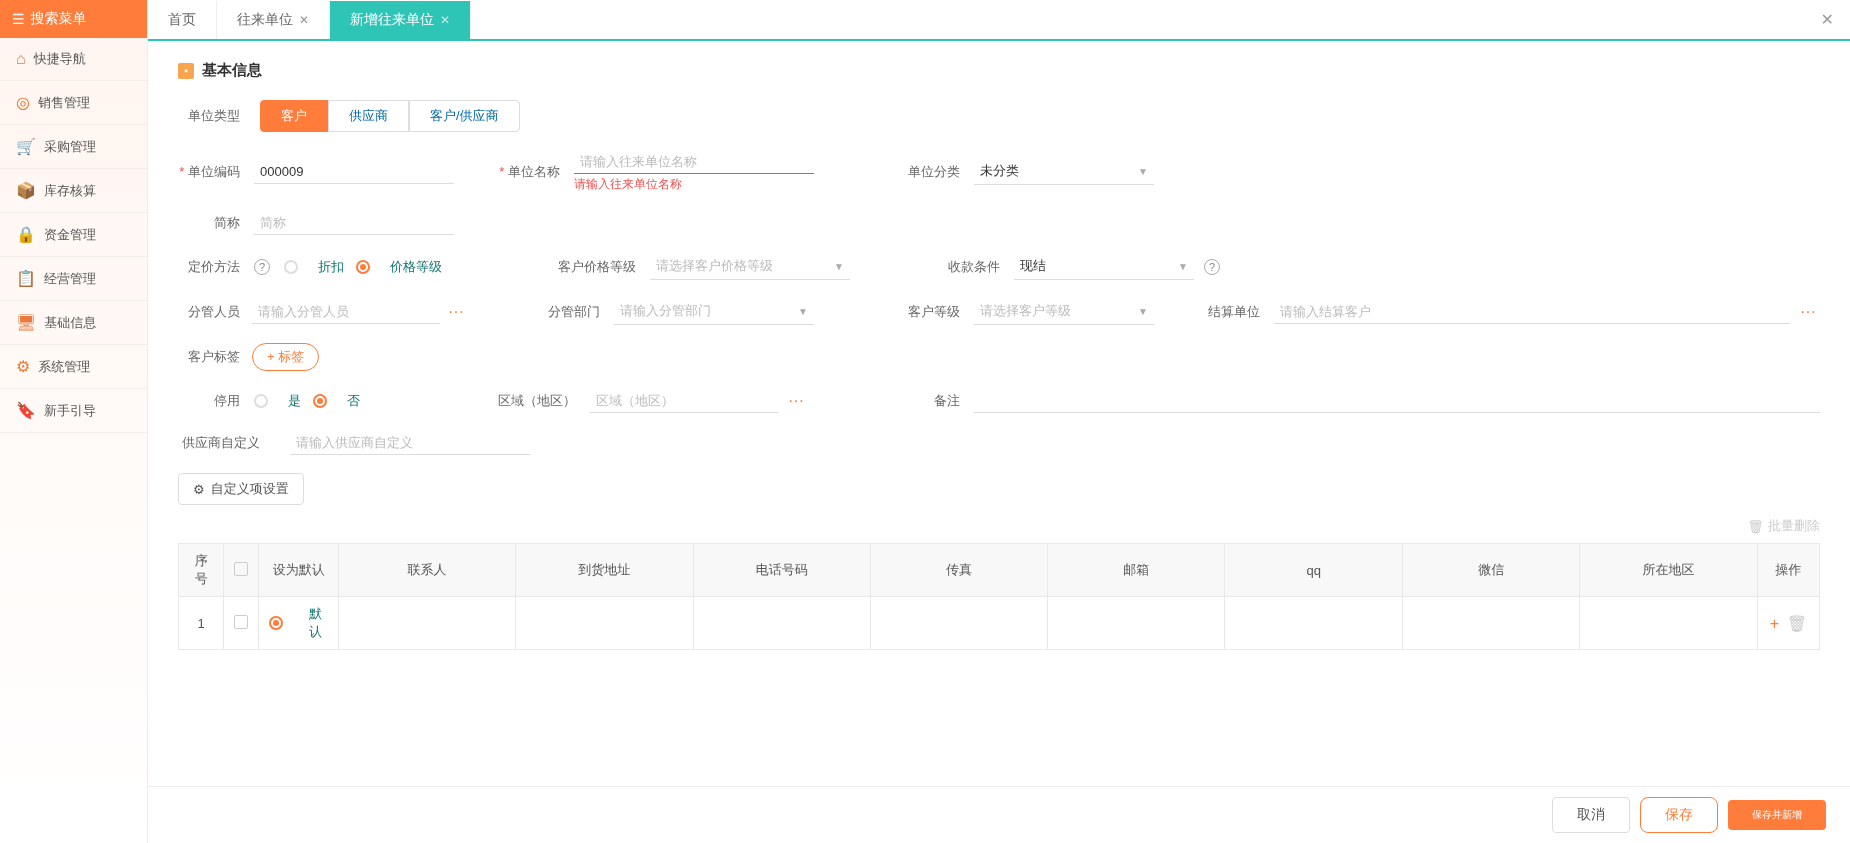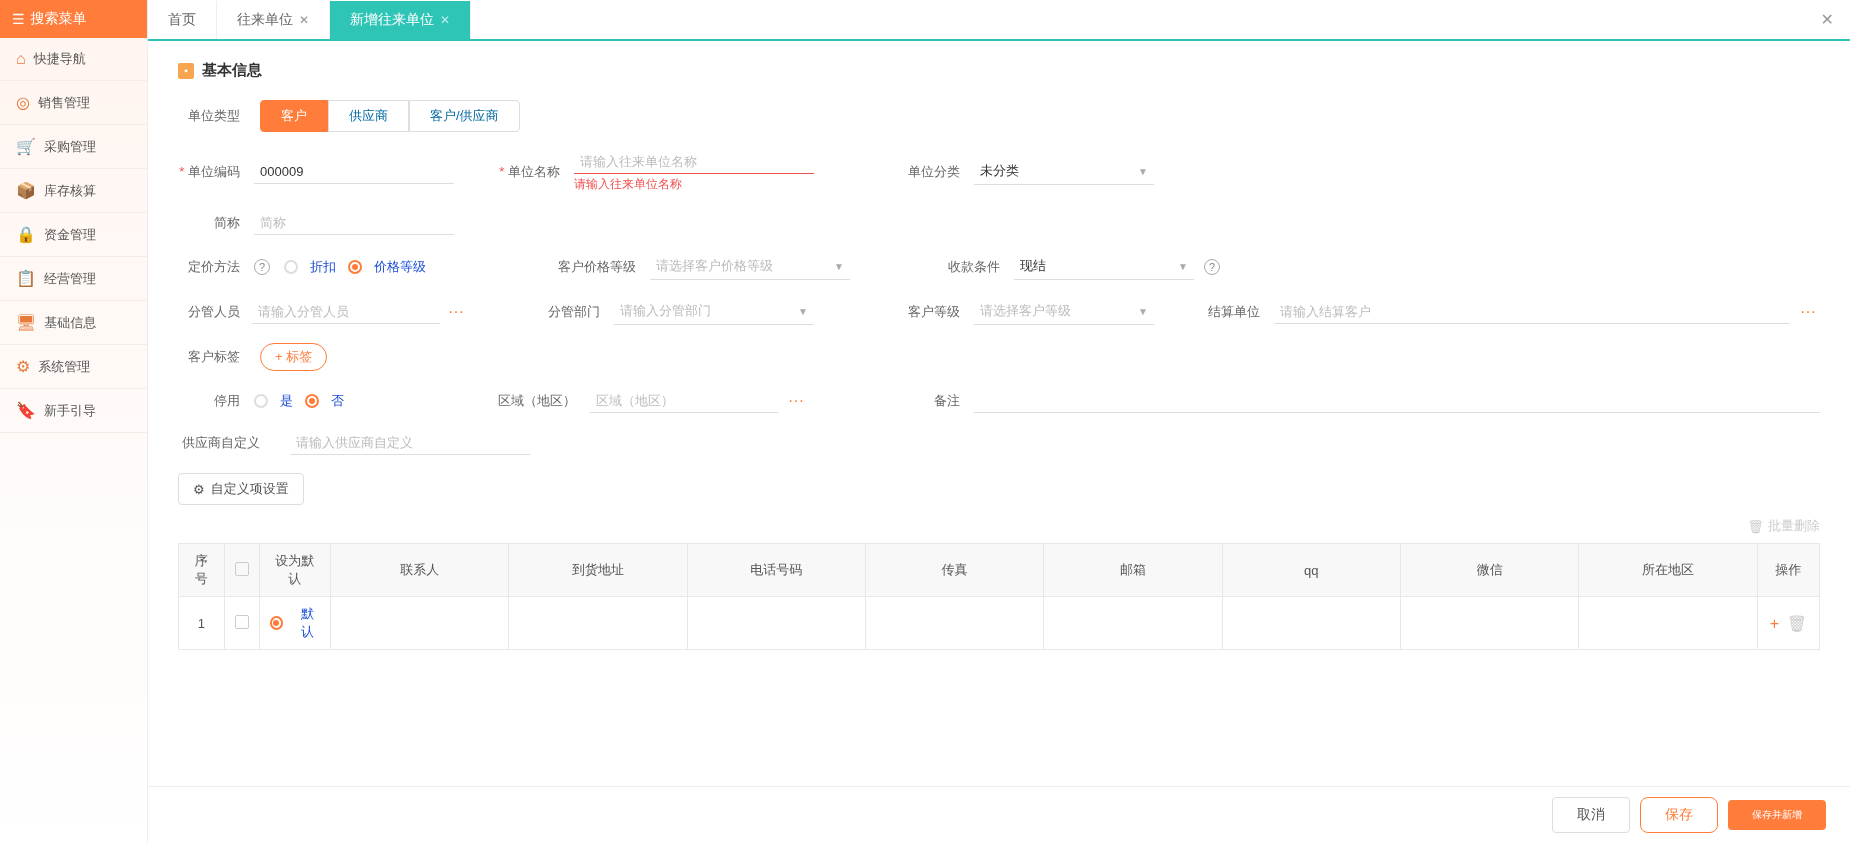--- a/index.html
+++ b/index.html
@@ -191,24 +191,24 @@
 
     
     .radio-group {
       display: flex;
       align-items: center;
       gap: 12px;
     }
     .radio-label {
       display: flex;
       align-items: center;
-      gap: 12px;
-      cursor: pointer;
-      font-size: 13px;
-      color: #1d4ed8;
+      gap: 20px;
+      cursor: pointer;
+      font-size: 13px;
+      color: #0f766e;
     }
     .radio-dot {
       width: 14px; height: 14px;
       border-radius: 50%;
       border: 2px solid #ddd;
       display: flex; align-items: center; justify-content: center;
     }
     .radio-dot.checked { border-color: #ff7c3a; }
     .radio-dot.checked::after {
       content: '';
@@ -515,21 +515,21 @@
         </div>
       </div>
       <div class="form-cell" style="flex:1; margin-left:20px;">
         <span class="form-label">结算单位</span>
         <input type="text" class="form-input" style="min-width: 160px; flex: 1 1 0%;" placeholder="请输入结算客户">
         <span class="more-dots">···</span>
       </div>
     </div>
 
     <div class="form-row">
-      <div class="form-cell" style="gap:12px;">
+      <div class="form-cell" style="gap:4px;">
         <span class="form-label">客户标签</span>
         <button class="tag-btn">+ 标签</button>
       </div>
     </div>
 
     <div class="form-row">
       <div class="form-cell" style="flex:0 0 320px;">
         <span class="form-label">停用</span>
         <div class="radio-group">
           <label class="radio-label">

